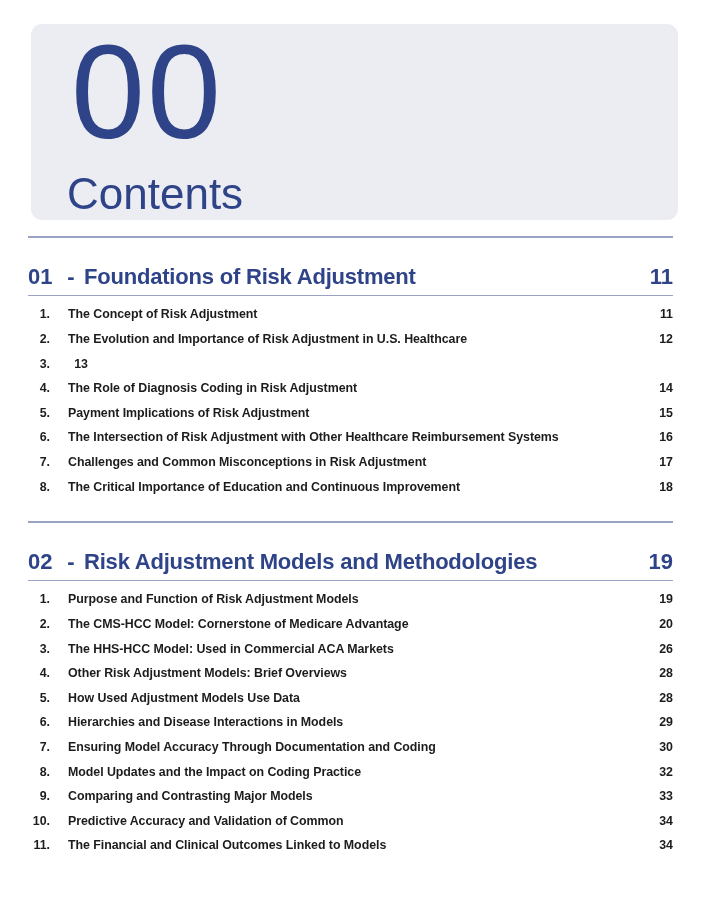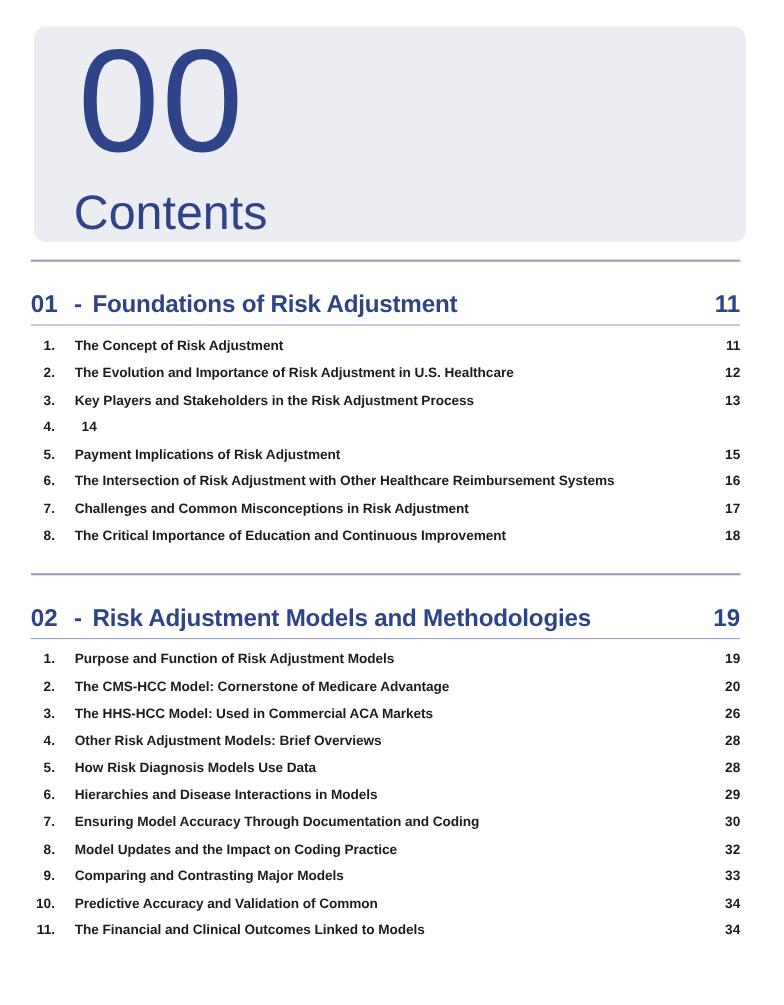--- a/index.html
+++ b/index.html
@@ -173,25 +173,25 @@
               <span class="entry-title">The Concept of Risk Adjustment</span>
               <span class="entry-page">11</span>
             </div>
             <div class="entry">
               <span class="entry-num">2.</span>
               <span class="entry-title">The Evolution and Importance of Risk Adjustment in U.S. Healthcare</span>
               <span class="entry-page">12</span>
             </div>
             <div class="entry">
               <span class="entry-num">3.</span>
-              <span class="entry-title">Key Players and Stakeholders in the Risk Adjustment Process</span>
               <span class="entry-page">13</span>
             </div>
             <div class="entry">
               <span class="entry-num">4.</span>
+              <span class="entry-title">The Role of Diagnosis Coding in Risk Adjustment</span>
               <span class="entry-page">14</span>
             </div>
             <div class="entry">
               <span class="entry-num">5.</span>
               <span class="entry-title">Payment Implications of Risk Adjustment</span>
               <span class="entry-page">15</span>
             </div>
             <div class="entry">
               <span class="entry-num">6.</span>
               <span class="entry-title">The Intersection of Risk Adjustment with Other Healthcare Reimbursement Systems</span>
@@ -234,21 +234,21 @@
               <span class="entry-title">The HHS-HCC Model: Used in Commercial ACA Markets</span>
               <span class="entry-page">26</span>
             </div>
             <div class="entry">
               <span class="entry-num">4.</span>
               <span class="entry-title">Other Risk Adjustment Models: Brief Overviews</span>
               <span class="entry-page">28</span>
             </div>
             <div class="entry">
               <span class="entry-num">5.</span>
-              <span class="entry-title">How Risk Diagnosis Models Use Data</span>
+              <span class="entry-title">How Used Adjustment Models Use Data</span>
               <span class="entry-page">28</span>
             </div>
             <div class="entry">
               <span class="entry-num">6.</span>
               <span class="entry-title">Hierarchies and Disease Interactions in Models</span>
               <span class="entry-page">29</span>
             </div>
             <div class="entry">
               <span class="entry-num">7.</span>
               <span class="entry-title">Ensuring Model Accuracy Through Documentation and Coding</span>

